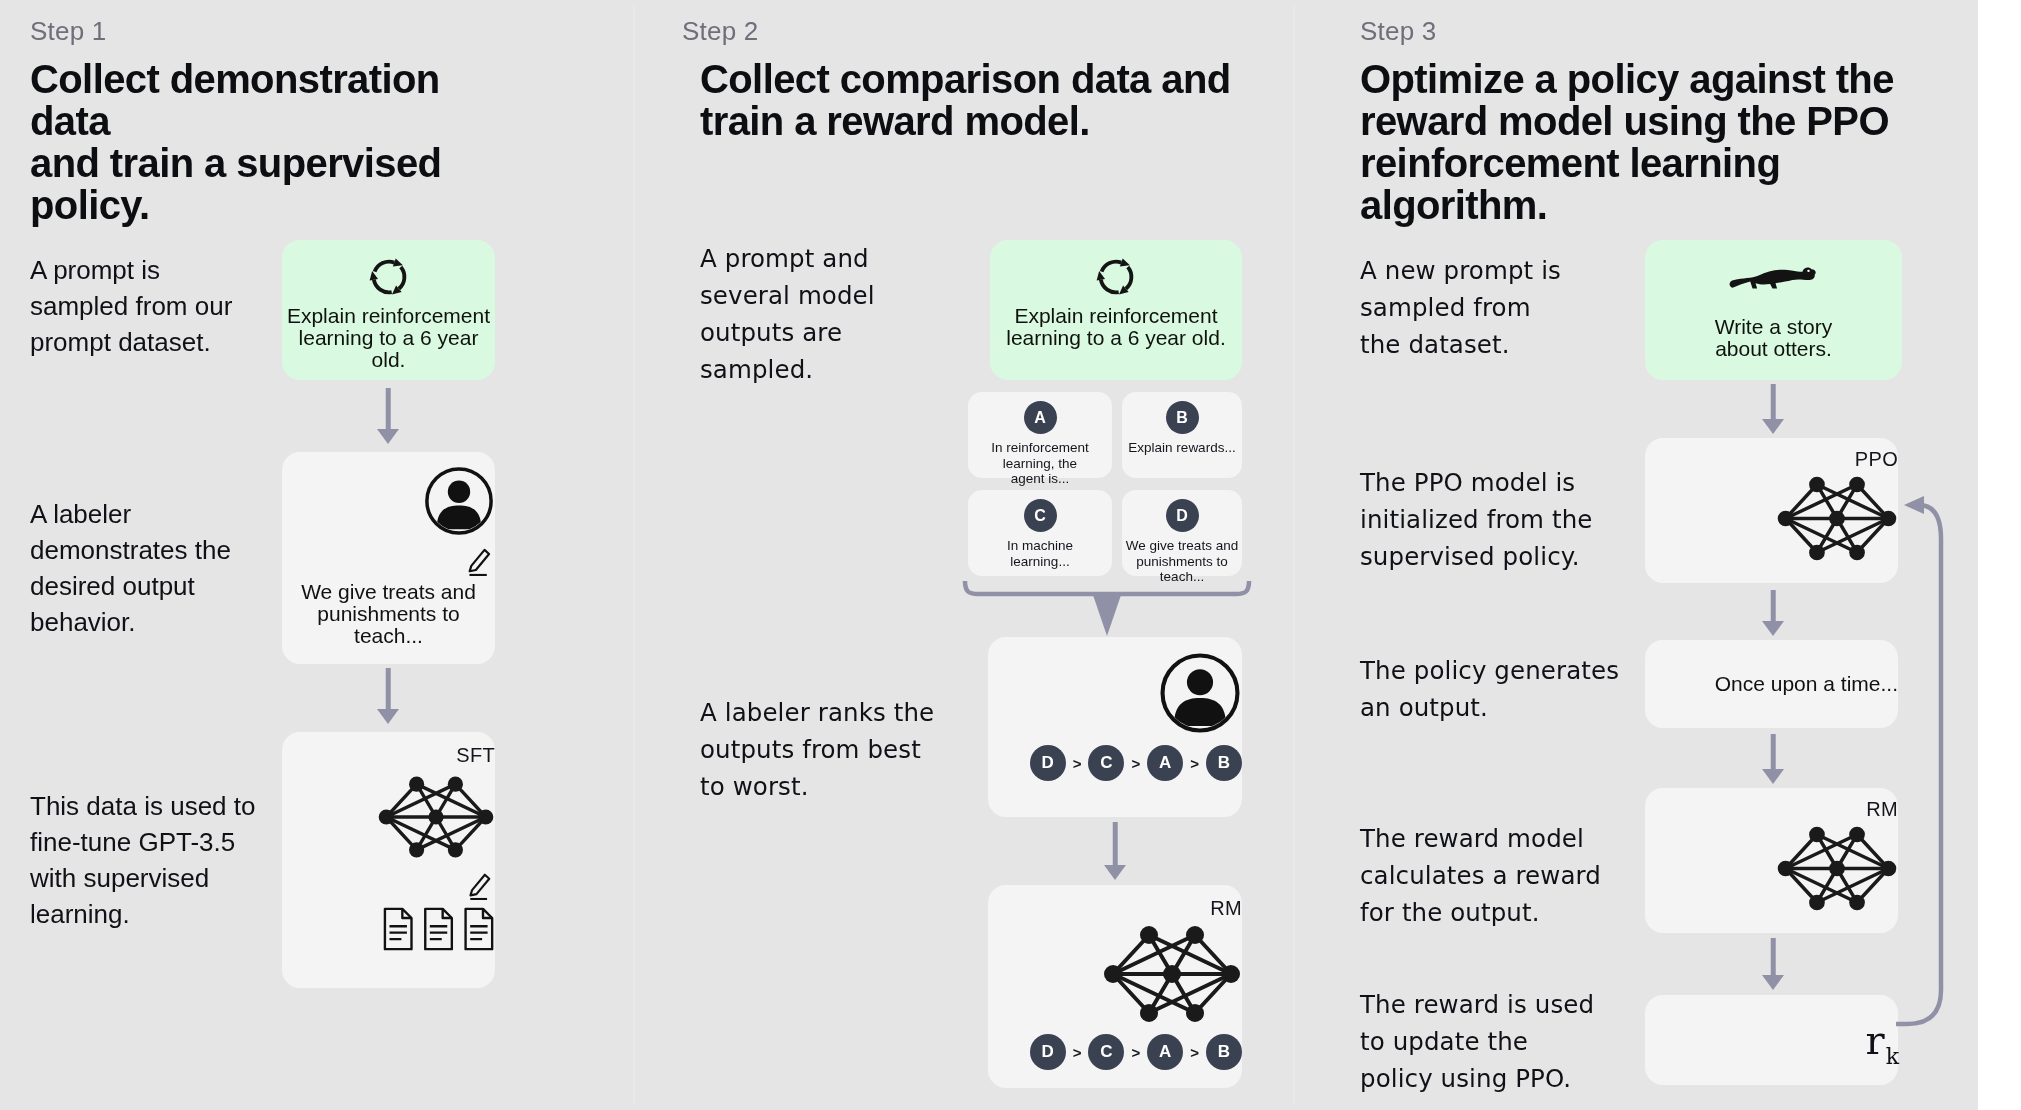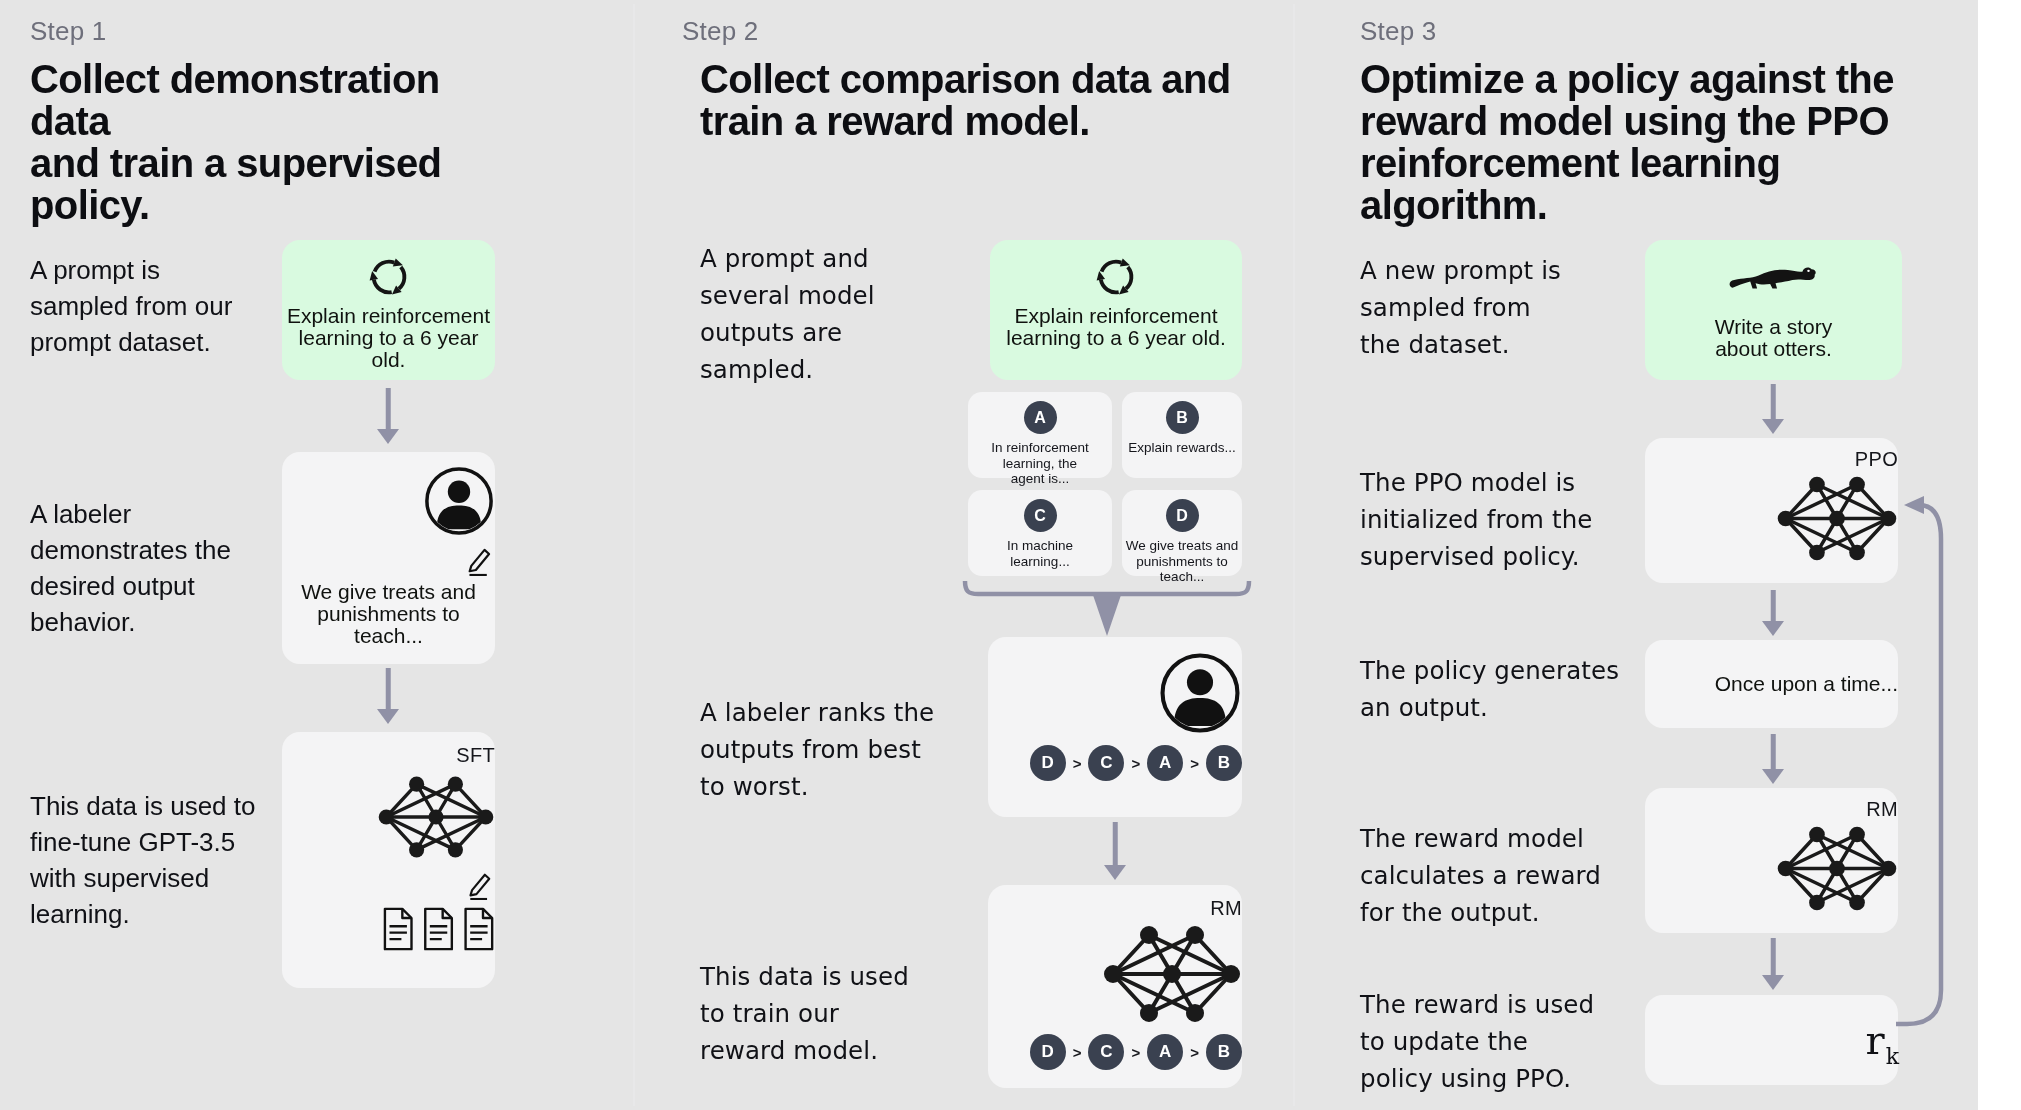--- a/index.html
+++ b/index.html
@@ -174,23 +174,20 @@
   <div class="abs title" style="left:700px;top:58px;width:540px">Collect comparison data and
 train a reward model.</div>
 
   <div class="abs cap23" style="left:700px;top:240px;width:300px">A prompt and
 several model
 outputs are
 sampled.</div>
   <div class="abs cap23" style="left:700px;top:694px;width:310px">A labeler ranks the
 outputs from best
 to worst.</div>
-  <div class="abs cap23" style="left:700px;top:958px;width:310px">This data is used
-to train our
-reward model.</div>
 
   <div class="abs gbox" style="left:990px;top:240px;width:252px;height:140px">
     <svg class="icon" width="46" height="46" style="margin-top:13px">
         <use href="#sym-cycle"></use>
       </svg>
     <div class="boxtext" style="margin-top:6px">Explain reinforcement
 learning to a 6 year old.</div>
   </div>
 
   <div class="abs outbox" style="left:968px;top:392px;width:144px;height:86px">

